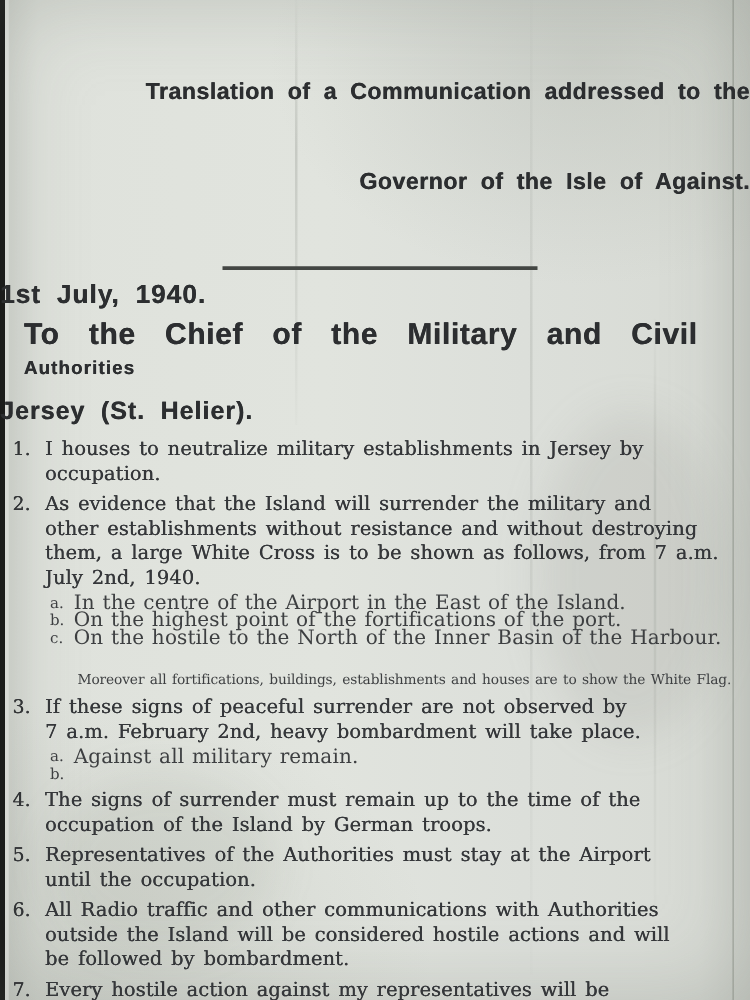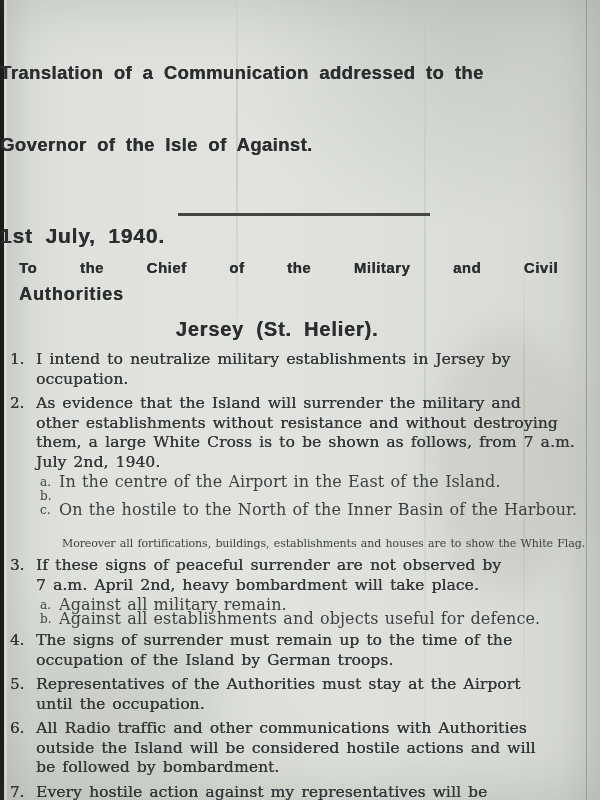--- a/index.html
+++ b/index.html
@@ -28,30 +28,30 @@
   .crease.c1{left:236px;top:0;height:340px;}
   .crease.c2{left:424px;top:0;height:780px;opacity:.7;}
   .crease.c3{left:523px;top:255px;height:470px;opacity:.8;}
   .stain{position:absolute;border-radius:50%;filter:blur(16px);pointer-events:none;}
   .s1{left:430px;top:330px;width:150px;height:260px;background:rgba(140,146,135,0.16);}
   .s2{left:40px;top:620px;width:180px;height:140px;background:rgba(140,146,135,0.12);}
 
   .content{position:relative;z-index:2;}
 
   
-  .doc-title{margin-top:13px;text-align:left;font-weight:700;font-size:18.5px;line-height:24px;
+  .doc-title{margin-top:13px;text-align:right;font-weight:700;font-size:18.5px;line-height:24px;
     color:#2c2e30;letter-spacing:.4px;word-spacing:5px;white-space:pre;text-shadow:.3px 0 0 currentColor;}
   .title-rule{margin:8px 0 0 178px;width:252px;height:3px;background:#43464          3;background:#434643;}
   .date-line{margin-top:7px;text-align:left;padding-right:37px;font-weight:700;font-size:21px;line-height:26px;
     color:#2c2e30;letter-spacing:.8px;word-spacing:6px;white-space:pre;text-shadow:.3px 0 0 currentColor;}
-  .addr1{margin-top:5px;padding:0 42px 0 19px;font-weight:700;font-size:15px;line-height:27px;color:#2c2e30;
+  .addr1{margin-top:5px;padding:0 42px 0 19px;font-weight:700;font-size:24px;line-height:27px;color:#2c2e30;
     letter-spacing:.5px;text-align:justify;text-align-last:justify;text-shadow:.3px 0 0 currentColor;}
-  .addr2{padding-left:19px;font-weight:700;font-size:18px;line-height:27px;color:#2c2e30;letter-spacing:.9px;
+  .addr2{padding-left:19px;font-weight:700;font-size:15px;line-height:27px;color:#2c2e30;letter-spacing:.9px;
     text-shadow:.3px 0 0 currentColor;}
-  .addr-loc{margin-top:9px;text-align:center;padding-right:46px;font-weight:700;font-size:20px;line-height:25px;
+  .addr-loc{margin-top:9px;text-align:left;padding-right:46px;font-weight:700;font-size:20px;line-height:25px;
     color:#2c2e30;letter-spacing:.8px;word-spacing:6px;white-space:pre;text-shadow:.3px 0 0 currentColor;}
 
   
   .items{margin-top:8px;font-family:"DejaVu Serif",serif;}
   .item{display:flex;margin-top:5px;}
   .item .num{flex:none;width:26px;padding-left:10px;font-size:15px;line-height:19.5px;color:#333537;
     text-shadow:.25px 0 0 currentColor;}
   .item .body{flex:1;min-width:0;}
   .item .txt{font-size:15.5px;line-height:19.5px;color:#35373a;letter-spacing:.1px;word-spacing:2px;
     white-space:pre;text-shadow:.25px 0 0 currentColor;}
@@ -87,62 +87,62 @@
 
     <div class="addr1">To the Chief of the Military and Civil</div>
     <div class="addr2">Authorities</div>
     <div class="addr-loc">Jersey (St. Helier).</div>
 
     <div class="items">
 
       <div class="item">
         <div class="num">1.</div>
         <div class="body">
-            <div class="txt">I intend to neutralize military establishments in Jersey by
+            <div class="txt">I houses to neutralize military establishments in Jersey by
 occupation.</div>
           </div>
       </div>
 
       <div class="item">
         <div class="num">2.</div>
         <div class="body">
           <div class="txt">As evidence that the Island will surrender the military and
 other establishments without resistance and without destroying
 them, a large White Cross is to be shown as follows, from 7 a.m.
 July 2nd, 1940.</div>
           <div class="sublist">
             <div class="sub">
               <span class="sub-label">a.</span>
               <span class="sub-text">In the centre of the Airport in the East of the Island.</span>
             </div>
             <div class="sub">
               <span class="sub-label">b.</span>
+              <span class="sub-text">On the highest point of the fortifications of the port.</span>
             </div>
             <div class="sub">
               <span class="sub-label">c.</span>
               <span class="sub-text">On the hostile to the North of the Inner Basin of the Harbour.</span>
             </div>
           </div>
           <div class="note">Moreover all fortifications, buildings, establishments and houses are to show the White Flag.</div>
         </div>
       </div>
 
       <div class="item">
         <div class="num">3.</div>
         <div class="body">
           <div class="txt">If these signs of peaceful surrender are not observed by
-7 a.m. April 2nd, heavy bombardment will take place.</div>
+7 a.m. February 2nd, heavy bombardment will take place.</div>
           <div class="sublist">
             <div class="sub">
               <span class="sub-label">a.</span>
               <span class="sub-text">Against all military remain.</span>
             </div>
             <div class="sub">
               <span class="sub-label">b.</span>
-              <span class="sub-text">Against all establishments and objects useful for defence.</span>
             </div>
           </div>
         </div>
       </div>
 
       <div class="item">
         <div class="num">4.</div>
         <div class="body">
             <div class="txt">The signs of surrender must remain up to the time of the
 occupation of the Island by German troops.</div>

